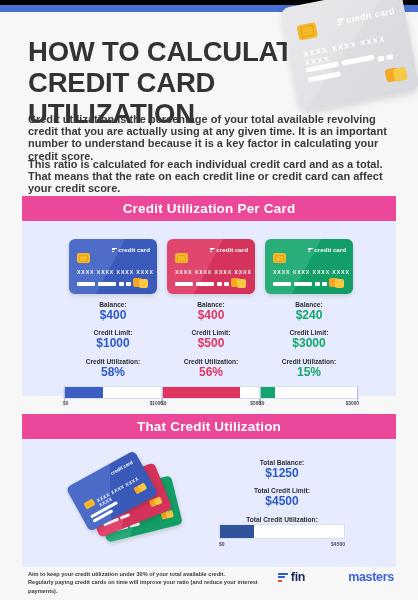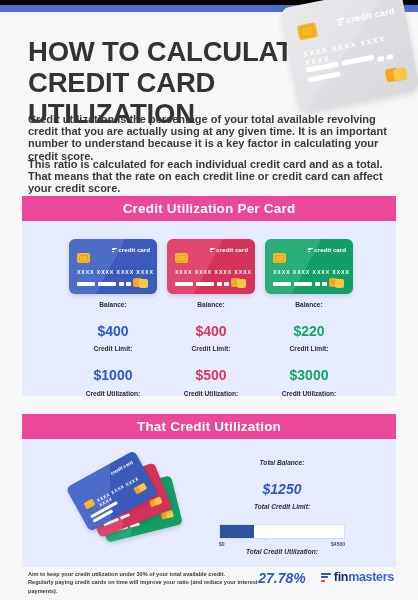--- a/index.html
+++ b/index.html
@@ -89,21 +89,21 @@
   .cc-s.a{left:8px;bottom:8px;width:18px;}
   .cc-s.b{left:29px;bottom:8px;width:18px;}
   .cc-s.c{left:50px;bottom:8px;width:5px;}
   .cc-s.d{left:57px;bottom:8px;width:5px;}
   .cc-mc{position:absolute;right:7px;bottom:6px;width:17px;height:10px;z-index:2;}
   .cc-mc span{position:absolute;width:9px;height:9px;border-radius:2px;}
   .cc-mc .m1{left:0;top:0;background:#f5a623;}
   .cc-mc .m2{left:6px;top:0.6px;background:#f8c843;}
 
   .lbl{font-size:6.6px;font-weight:700;color:#2f2f33;margin-top:6px;line-height:9px;}
-  .val{font-size:14px;font-weight:800;line-height:13px;margin-top:16px;}
+  .val{font-size:12px;font-weight:800;line-height:13px;}
   .val.blue{color:#2e59c9;}
   .val.pink{color:#de3560;}
   .val.green{color:#14a56c;}
   .lbl.util{margin-top:7px;}
 
   .bar{
     position:relative;width:100px;height:13px;background:#fff;margin:7px auto 0;
     border:1px solid #d8dff5;box-sizing:border-box;
   }
   .bar .fill{position:absolute;left:0;top:0;bottom:0;}
@@ -127,40 +127,40 @@
   .stack .sc .sheen{position:absolute;inset:0;background:linear-gradient(118deg,rgba(255,255,255,0.08) 0 48%,rgba(0,0,0,0.05) 48% 100%);}
   .stack .sb{position:absolute;background:#fff;height:3px;border-radius:1px;}
   .stack .sch{position:absolute;width:10px;height:7px;background:#f5b829;border-radius:1.5px;}
   .stack .smc{position:absolute;width:13px;height:8px;}
   .stack .smc span{position:absolute;width:7px;height:7px;border-radius:1.5px;}
   .stack .smc .m1{left:0;top:0;background:#f5a623;}
   .stack .smc .m2{left:4.5px;top:0.4px;background:#f8c843;}
   .stack .snum{position:absolute;color:#fff;font-size:4.4px;letter-spacing:.7px;font-weight:700;}
   .stack .sbr{position:absolute;color:#fff;font-size:4.8px;font-weight:700;}
 
-  .totals{position:absolute;left:170px;top:38px;width:180px;text-align:center;font-style:italic;}
+  .totals{position:absolute;left:170px;top:38px;width:180px;text-align:center;}
   .tot-bar-wrap{position:absolute;left:185px;top:110px;width:150px;}
   .tot-bar{position:relative;width:126px;height:15px;background:#fff;border:1px solid #d8dff5;box-sizing:border-box;margin:0 auto;}
   .tot-bar .fill{position:absolute;left:0;top:0;bottom:0;background:#31539e;}
   .tot-axis{position:relative;width:126px;margin:2px auto 0;height:8px;}
   .tot-axis span{position:absolute;font-size:5px;font-weight:700;color:#4a4a50;}
   .tot-axis .a0{left:0;}
   .tot-axis .a1{right:0;}
 
   
   .footnote{position:absolute;left:28px;top:570px;width:250px;font-size:5.6px;line-height:8.4px;color:#3a3a3d;font-weight:700;}
   .logo{position:absolute;right:24px;top:570px;display:flex;align-items:center;gap:3px;}
   .logo-mark{position:relative;width:10px;height:10px;}
   .logo-mark i{position:absolute;left:0;height:2px;border-radius:.5px;}
   .logo-mark i:nth-child(1){top:0.5px;width:10px;background:#2e59c9;}
   .logo-mark i:nth-child(2){top:4px;width:7px;background:#2e59c9;}
   .logo-mark i:nth-child(3){top:7.5px;width:4px;background:#e8453c;}
   .logo-text{font-size:12.5px;font-weight:800;letter-spacing:-.3px;}
   .logo-text .fin{color:#1d2a55;}
-  .logo-text .masters{color:#3b63dd;}
+  .logo-text .masters{color:#3b63dd;padding-left:43px;}
 </style>
 </head>
 <body>
 
 <div class="page">
 
   <div class="topblack"></div>
   <div class="topblue"></div>
 
   <div class="herocard">
@@ -262,21 +262,21 @@
           <div class="cc-s a"></div>
             <div class="cc-s b"></div>
             <div class="cc-s c"></div>
             <div class="cc-s d"></div>
           <div class="cc-mc">
               <span class="m1"></span>
               <span class="m2"></span>
             </div>
         </div>
         <div class="lbl">Balance:</div>
-        <div class="val green">$220</div>
+        <div class="val green">$240</div>
         <div class="lbl">Credit Limit:</div>
         <div class="val green">$3000</div>
         <div class="lbl util">Credit Utilization:</div>
         <div class="val green">15%</div>
         <div class="bar">
           <div class="fill green" style="width: 15%;"></div>
           <div class="tick l"></div>
             <div class="tick r"></div>
         </div>
         <div class="axis">

